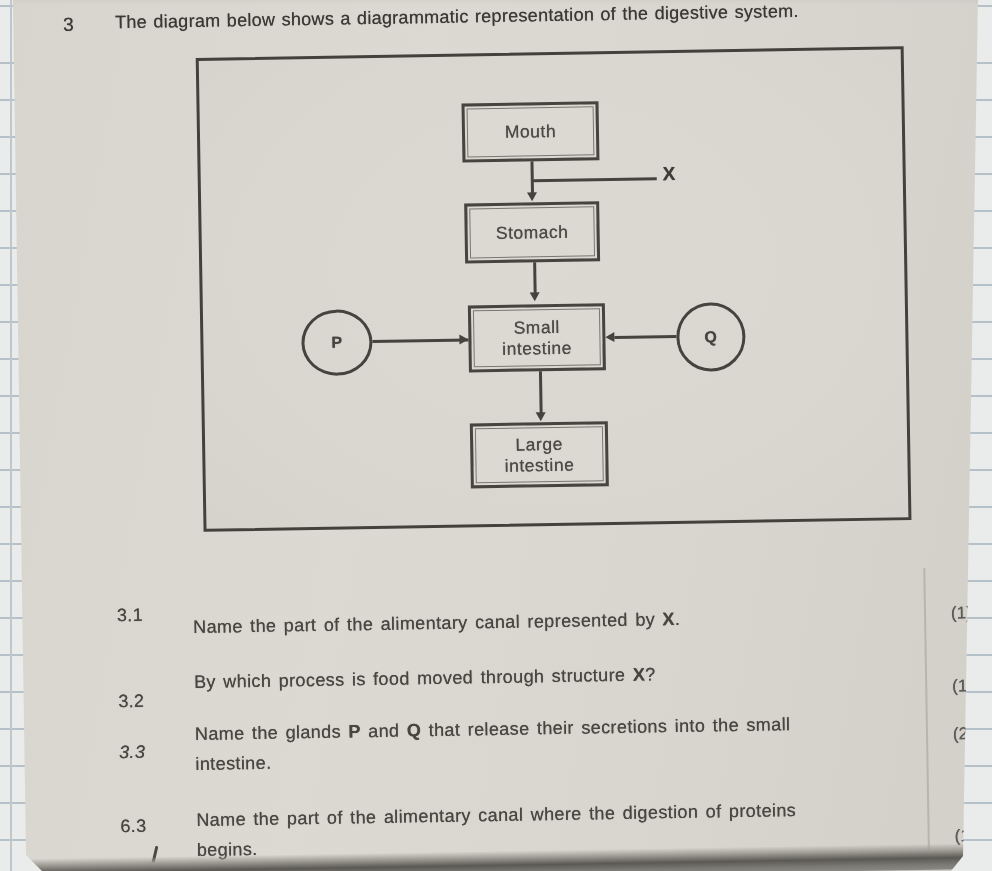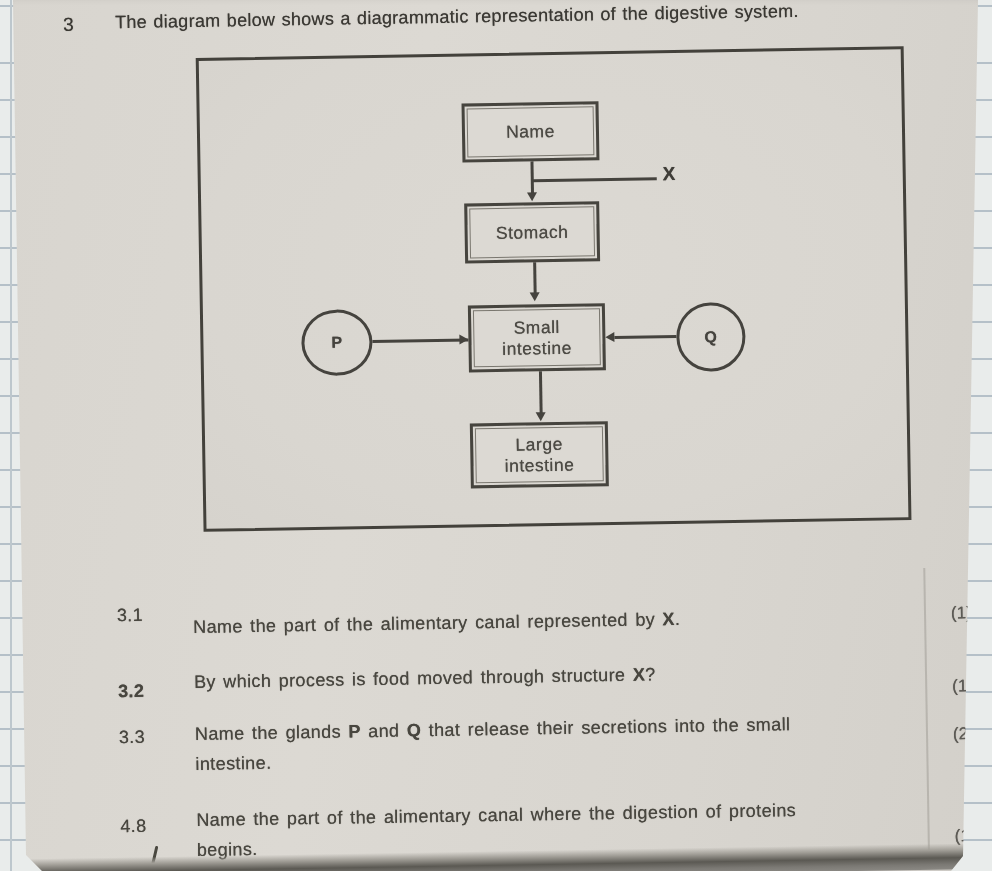--- a/index.html
+++ b/index.html
@@ -83,21 +83,21 @@
   <div class="paper">
 
     <div class="content">
 
       <div class="qnum-main txt">3</div>
       <div class="intro txt">The diagram below shows a diagrammatic representation of the digestive system.</div>
 
       <div class="frame">
 
         <div class="dbox txt" style="left:262px;top:47px;width:137px;height:59px;">
-          <span class="lbl">Name</span>
+          <span class="lbl">Mouth</span>
         </div>
 
         <div class="line" style="left:330px;top:106px;width:2.5px;height:33px;"></div>
         <div class="head down" style="left:326px;top:137px;"></div>
         <div class="line" style="left:332px;top:124px;width:124px;height:2.5px;"></div>
         <div class="xlabel txt">X</div>
 
         <div class="dbox txt" style="left:263px;top:147px;width:135px;height:60px;">
           <span class="lbl">Stomach</span>
         </div>
@@ -132,33 +132,33 @@
 
       </div>
 
       <div class="qrow" style="top:607px;">
         <div class="num txt" style="top:-8px;">3.1</div>
         <div class="qtext txt"><span class="seg">Name the part of the alimentary canal represented by </span><span class="seg b">X</span><span class="seg">.</span></div>
         <div class="mark txt" style="top:4px;">(1)</div>
       </div>
 
       <div class="qrow" style="top:662px;">
-        <div class="num txt" style="top:13px;font-weight:bold;">3.2</div>
+        <div class="num txt" style="top:23px;">3.2</div>
         <div class="qtext txt"><span class="seg">By which process is food moved through structure </span><span class="seg b">X</span><span class="seg">?</span></div>
         <div class="mark txt" style="top:22px;">(1)</div>
       </div>
 
       <div class="qrow" style="top:714px;">
-        <div class="num txt" style="top:7px;">3.3</div>
+        <div class="num txt" style="top:22px;font-style:italic;">3.3</div>
         <div class="qtext txt"><span class="seg">Name the glands </span><span class="seg b">P</span><span class="seg"> and </span><span class="seg b">Q</span><span class="seg"> that release their secretions into the small</span><br><span class="seg">intestine.</span></div>
         <div class="mark txt" style="top:18px;">(2,</div>
       </div>
 
       <div class="qrow" style="top:800px;">
-        <div class="num txt" style="top:10px;">4.8</div>
+        <div class="num txt" style="top:10px;">6.3</div>
         <div class="qtext txt"><span class="seg">Name the part of the alimentary canal where the digestion of proteins</span><br><span class="seg">begins.</span></div>
         <div class="mark txt" style="top:34px;">(1)</div>
       </div>
 
       <div class="crease"></div>
       <div class="tick"></div>
 
     </div>
 
     <div class="edge-band"></div>

